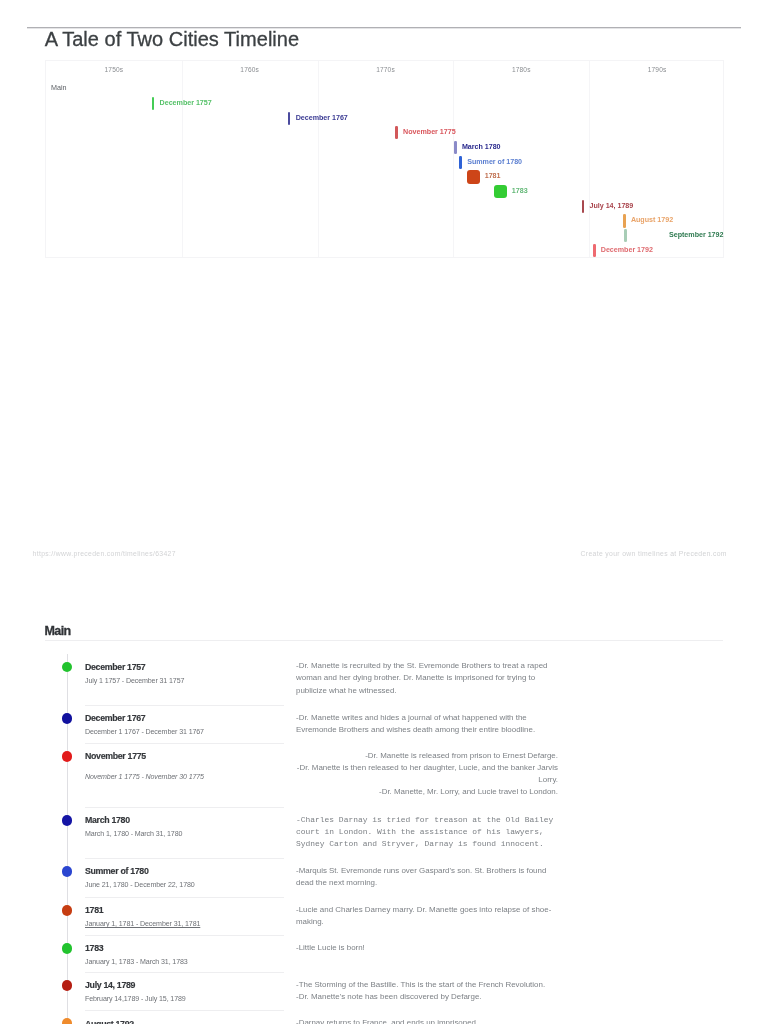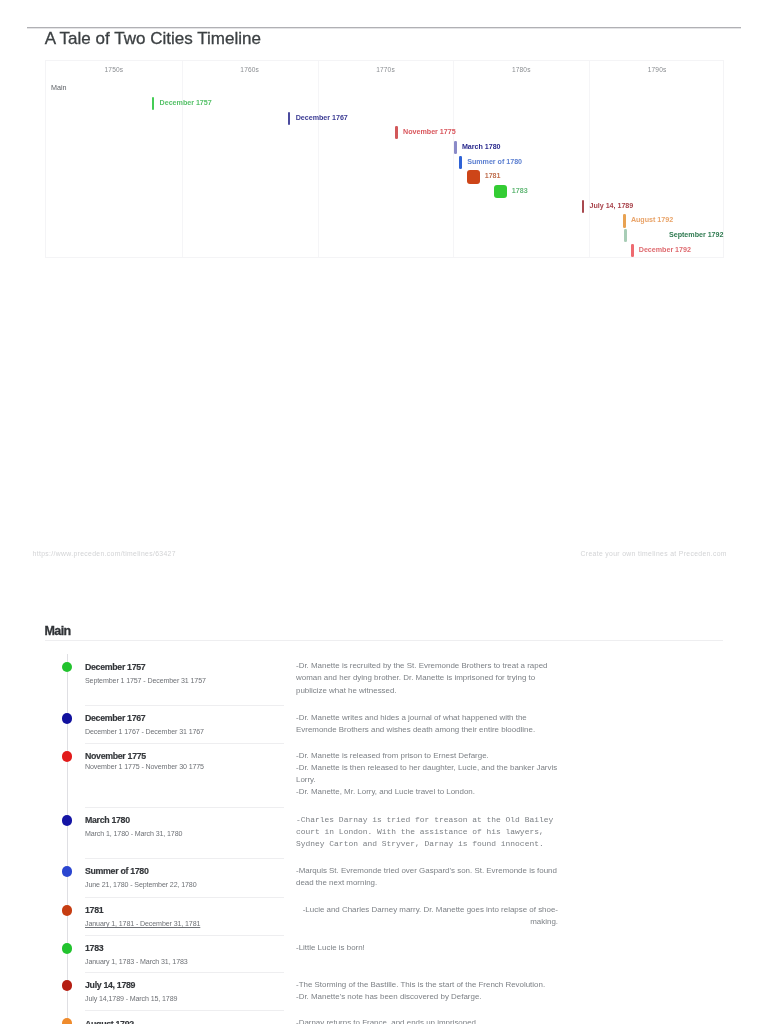--- a/index.html
+++ b/index.html
@@ -5,21 +5,21 @@
 <style>
   html,body{margin:0;padding:0;background:#fff;}
   body{width:768px;height:1024px;overflow:hidden;
        font-family:"Liberation Sans",sans-serif;
        -webkit-font-smoothing:antialiased;color:#3c4043;}
   .page{position:relative;width:768px;height:1024px;background:#fff;}
 
   
   .top-rule{position:absolute;left:27px;top:27px;width:714px;height:2px;
             background:linear-gradient(to bottom,#b0b0b4 0%,#b0b0b4 55%,#e4e4e6 55%,#e4e4e6 100%);}
-  .doc-title{position:absolute;left:44.7px;top:27.3px;font-size:17px;font-weight:400;
+  .doc-title{position:absolute;left:44.7px;top:27.3px;font-size:20px;font-weight:400;
              -webkit-text-stroke:0.3px #3c4043;
              letter-spacing:0.02px;color:#3c4043;white-space:nowrap;line-height:24px;}
 
   
   .chart{position:absolute;left:45px;top:60px;width:679px;height:198px;
          border:1px solid #f4f4f6;box-sizing:border-box;background:#fff;}
   .chart-col{position:absolute;top:0;bottom:0;width:1px;background:#f5f5f7;}
   .decade{position:absolute;top:5px;font-size:6.6px;color:#8a8d91;text-align:center;
           letter-spacing:0.15px;line-height:8px;}
   .lane-label{position:absolute;left:5px;top:22.5px;font-size:7.2px;color:#5d6166;line-height:8px;}
@@ -104,88 +104,88 @@
         <div class="lab" style="color: rgb(168, 66, 74);">July 14, 1789</div>
       </div>
       <div class="ev" style="left: 577.1px; top: 153.4px;">
         <div class="bar" style="background: rgb(232, 162, 82);"></div>
         <div class="lab" style="color: rgb(233, 163, 104);">August 1792</div>
       </div>
       <div class="ev" style="left: 578.2px; top: 168.1px;">
         <div class="bar" style="background: rgb(168, 205, 182);"></div>
         <div class="lab" style="color: rgb(46, 122, 80); padding-left: 37px;">September 1792</div>
       </div>
-      <div class="ev" style="left: 585px; top: 182.8px; text-align: center;">
+      <div class="ev" style="left: 547px; top: 182.8px; text-align: center;">
         <div class="bar" style="background: rgb(238, 106, 112);"></div>
         <div class="lab" style="color: rgb(223, 107, 112);">December 1792</div>
       </div>
     </div>
 
   <div class="ft-left">https://www.preceden.com/timelines/63427</div>
   <div class="ft-right">Create your own timelines at Preceden.com</div>
 
   <div class="sec-head">Main</div>
   <div class="sec-rule"></div>
 
   <div class="tl" id="tl">
     <div class="spine" id="spine"></div>
   <div class="row" style="top: 653.5px;">
         <div class="dot" style="background: rgb(34, 195, 46); top: 8.2px;"></div>
         <div class="ev-title" style="top: 8.4px;">December 1757</div>
-        <div class="ev-range" style="top: 23px;">September 1 1757 - December 31 1757</div>
+        <div class="ev-range" style="top: 23px;">July 1 1757 - December 31 1757</div>
         <div class="desc" style="top: 6.6px; white-space: pre-line;">-Dr. Manette is recruited by the St. Evremonde Brothers to treat a raped woman and her dying brother. Dr. Manette is imprisoned for trying to publicize what he witnessed.</div>
       </div>
       <div class="row" style="top: 705px;">
         <div class="dot" style="background: rgb(17, 17, 158); top: 8.2px;"></div>
         <div class="ev-title" style="top: 8.4px;">December 1767</div>
         <div class="ev-range" style="top: 23px;">December 1 1767 - December 31 1767</div>
         <div class="rule" style="top: -0.5px;"></div>
         <div class="desc" style="top: 6.6px; white-space: pre-line;">-Dr. Manette writes and hides a journal of what happened with the Evremonde Brothers and wishes death among their entire bloodline.</div>
       </div>
       <div class="row" style="top: 743px;">
         <div class="dot" style="background: rgb(226, 27, 27); top: 8.2px;"></div>
         <div class="ev-title" style="top: 8.4px;">November 1775</div>
-        <div class="ev-range" style="top: 20px;">November 1 1775 - November 30 1775</div>
+        <div class="ev-range" style="top: 30px; font-style: italic;">November 1 1775 - November 30 1775</div>
         <div class="rule" style="top: -0.5px;"></div>
-        <div class="desc" style="top: 6.6px; white-space: pre-line;">-Dr. Manette is released from prison to Ernest Defarge.
+        <div class="desc" style="top: 6.6px; white-space: pre-line; text-align: right;">-Dr. Manette is released from prison to Ernest Defarge.
 -Dr. Manette is then released to her daughter, Lucie, and the banker Jarvis Lorry.
 -Dr. Manette, Mr. Lorry, and Lucie travel to London.</div>
       </div>
       <div class="row" style="top: 807px;">
         <div class="dot" style="background: rgb(21, 21, 165); top: 8.2px;"></div>
         <div class="ev-title" style="top: 8.4px;">March 1780</div>
         <div class="ev-range" style="top: 23px;">March 1, 1780 - March 31, 1780</div>
         <div class="rule" style="top: -0.5px;"></div>
         <div class="desc" style="top: 6.6px; white-space: pre-line; font-family: Liberation Mono, monospace;">-Charles Darnay is tried for treason at the Old Bailey court in London. With the assistance of his lawyers, Sydney Carton and Stryver, Darnay is found innocent.</div>
       </div>
       <div class="row" style="top: 858px;">
         <div class="dot" style="background: rgb(43, 70, 208); top: 8.2px;"></div>
         <div class="ev-title" style="top: 8.4px;">Summer of 1780</div>
-        <div class="ev-range" style="top: 23px;">June 21, 1780 - September 22, 1780</div>
+        <div class="ev-range" style="top: 23px;">June 21, 1780 - December 22, 1780</div>
         <div class="rule" style="top: -0.5px;"></div>
-        <div class="desc" style="top: 6.6px; white-space: pre-line;">-Marquis St. Evremonde tried over Gaspard's son. St. Evremonde is found dead the next morning.</div>
+        <div class="desc" style="top: 6.6px; white-space: pre-line;">-Marquis St. Evremonde runs over Gaspard's son. St. Brothers is found dead the next morning.</div>
       </div>
       <div class="row" style="top: 897px;">
         <div class="dot" style="background: rgb(198, 61, 18); top: 8.2px;"></div>
         <div class="ev-title" style="top: 8.4px;">1781</div>
         <div class="ev-range" style="top: 23px; text-decoration: underline;">January 1, 1781 - December 31, 1781</div>
         <div class="rule" style="top: -0.5px;"></div>
-        <div class="desc" style="top: 6.6px; white-space: pre-line; text-align: right;">-Lucie and Charles Darney marry. Dr. Manette goes into relapse of shoe-making.</div>
+        <div class="desc" style="top: 6.6px; white-space: pre-line;">-Lucie and Charles Darney marry. Dr. Manette goes into relapse of shoe-making.</div>
       </div>
       <div class="row" style="top: 935px;">
         <div class="dot" style="background: rgb(34, 195, 46); top: 8.2px;"></div>
         <div class="ev-title" style="top: 8.4px;">1783</div>
         <div class="ev-range" style="top: 23px;">January 1, 1783 - March 31, 1783</div>
         <div class="rule" style="top: -0.5px;"></div>
         <div class="desc" style="top: 6.6px; white-space: pre-line;">-Little Lucie is born!</div>
       </div>
       <div class="row" style="top: 972px;">
         <div class="dot" style="background: rgb(181, 30, 18); top: 8.2px;"></div>
         <div class="ev-title" style="top: 8.4px;">July 14, 1789</div>
-        <div class="ev-range" style="top: 23px;">July 14,1789 - March 15, 1789</div>
+        <div class="ev-range" style="top: 23px;">February 14,1789 - July 15, 1789</div>
         <div class="rule" style="top: -0.5px;"></div>
         <div class="desc" style="top: 6.6px; white-space: pre-line;">-The Storming of the Bastille. This is the start of the French Revolution.
 -Dr. Manette's note has been discovered by Defarge.</div>
       </div>
       <div class="row" style="top: 1010.3px;">
         <div class="dot" style="background: rgb(239, 139, 44); top: 8.2px;"></div>
         <div class="ev-title" style="top: 8.4px;">August 1792</div>
         <div class="ev-range" style="top: 23px;"></div>
         <div class="rule" style="top: -0.5px;"></div>
         <div class="desc" style="top: 6.6px; white-space: pre-line;">-Darnay returns to France, and ends up imprisoned.</div>

